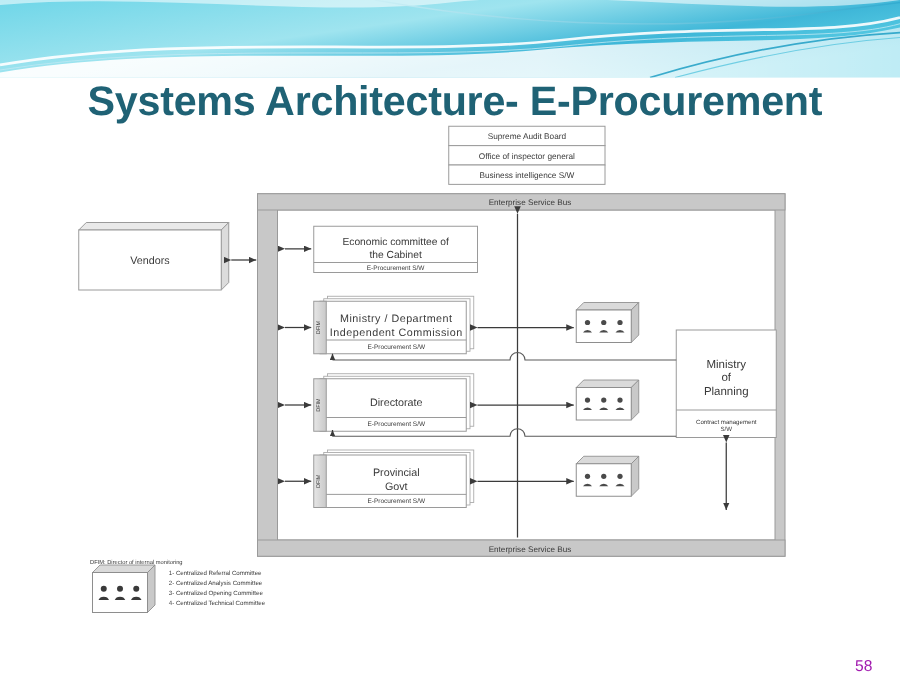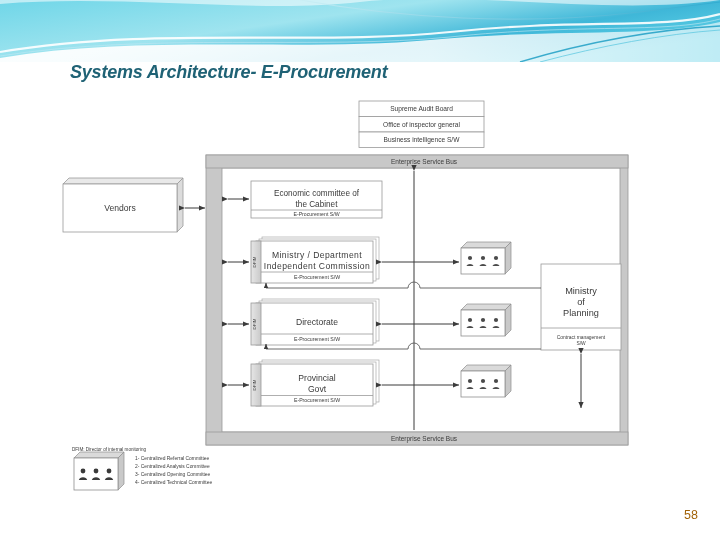--- a/index.html
+++ b/index.html
@@ -22,34 +22,33 @@
     width: 720px; height: 62px;
     overflow: hidden;
   }
   #banner svg { display: block; }
 
   
   #title {
     position: absolute;
     left: 70px; top: 62px;
     width: 600px;
-    font-size: 18px;
+    font-size: 33px;
     font-weight: bold;
     color: #1F6275;
     letter-spacing: -0.2px;
     white-space: nowrap;
-    font-style: italic;
   }
 
   
   #pagenum {
     position: absolute;
-    right: 22px; bottom: 18px;
+    right: 22px; bottom: 0;
     font-size: 12.5px;
-    color: #a16207;
+    color: #a21caf;
   }
 
   
   #diagram {
     position: absolute;
     left: 0; top: 96px;
     width: 720px; height: 410px;
   }
   #diagram svg { display: block; }
 

